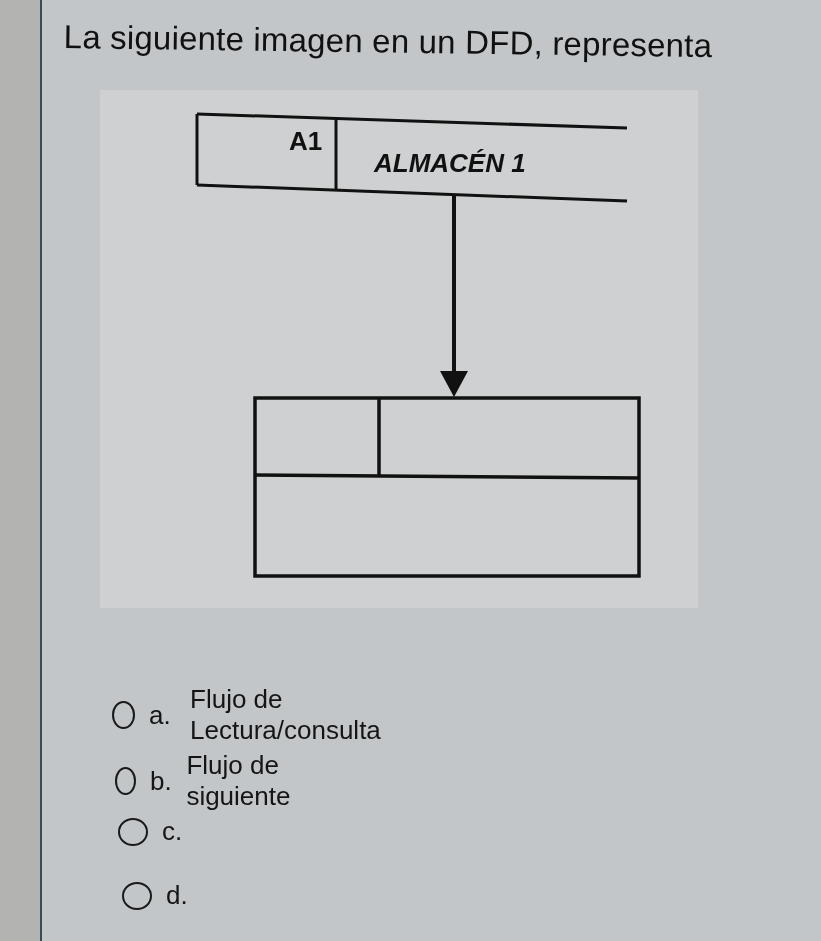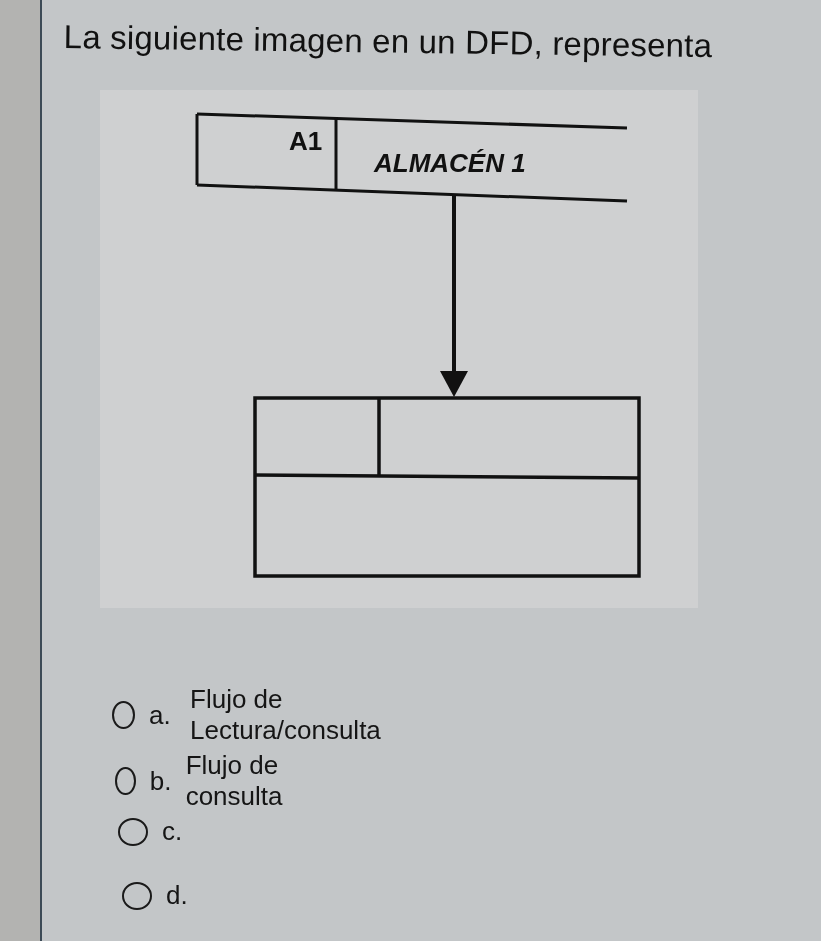--- a/index.html
+++ b/index.html
@@ -80,21 +80,21 @@
 
 <div class="options">
   <div class="option" style="left:112px; top:684px;">
     <span class="radio"></span>
     <span class="opt-letter">a.</span>
     <span>Flujo de Lectura/consulta</span>
   </div>
   <div class="option" style="left:115px; top:750px;">
     <span class="radio"></span>
     <span class="opt-letter">b.</span>
-    <span>Flujo de consulta</span>
+    <span>Flujo de siguiente</span>
   </div>
   <div class="option" style="left:118px; top:816px;">
     <span class="radio"></span>
     <span class="opt-letter">c.</span>
   </div>
   <div class="option" style="left:122px; top:880px;">
     <span class="radio"></span>
     <span class="opt-letter">d.</span>
   </div>
 </div>

